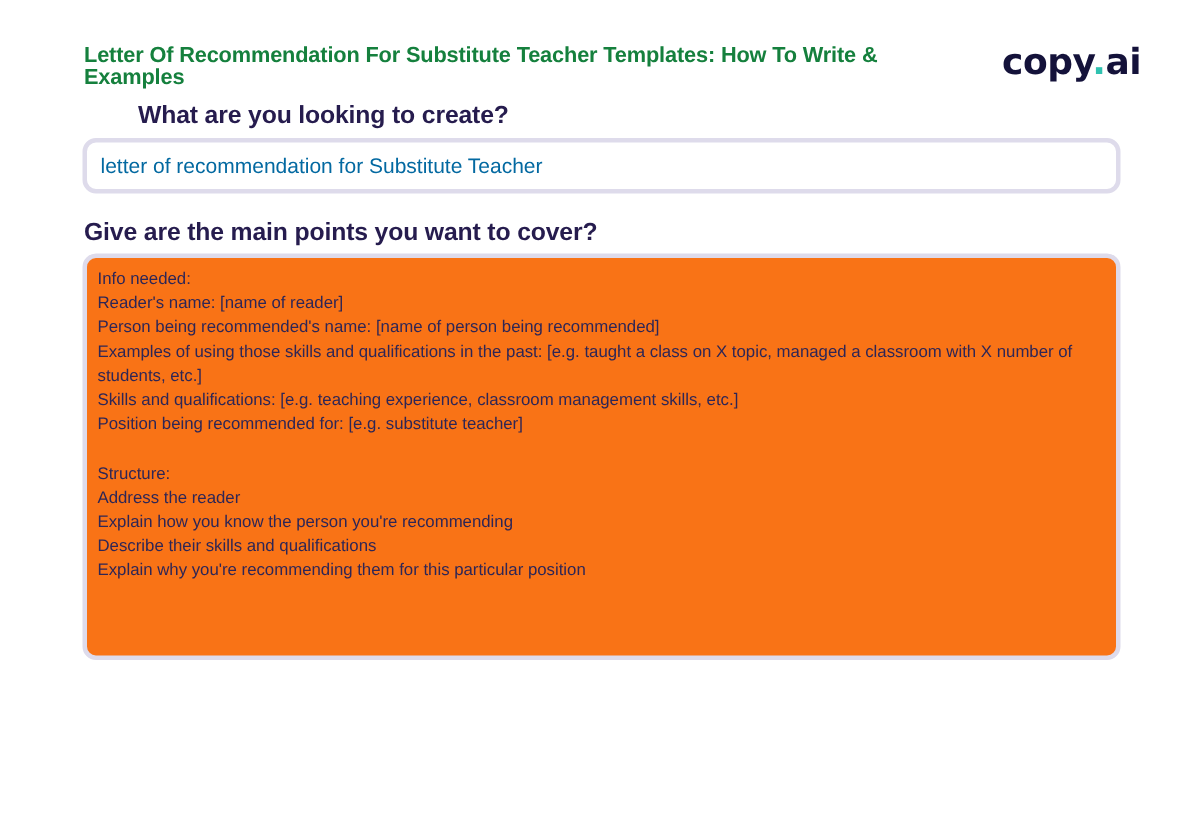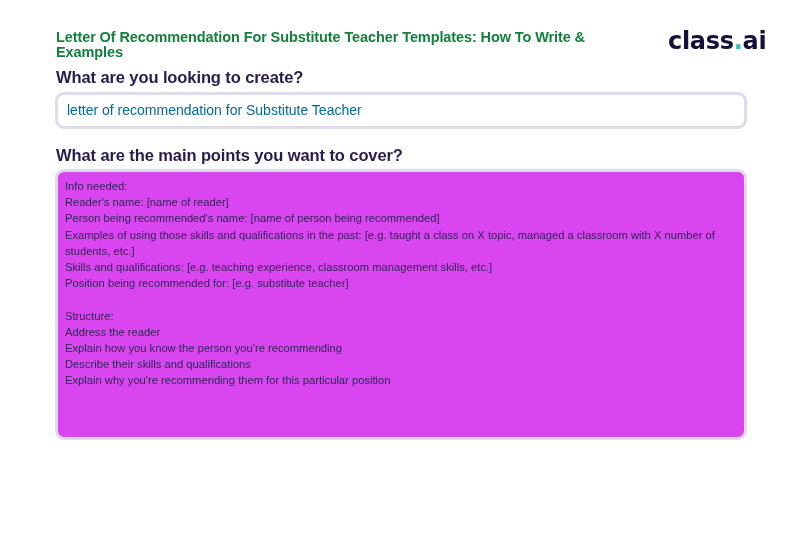--- a/index.html
+++ b/index.html
@@ -40,21 +40,21 @@
       color: #2fc2b0;
     }
     .question {
       position: absolute;
       left: 56px;
       font-size: 16.5px;
       font-weight: bold;
       color: #261c4e;
       letter-spacing: -0.1px;
     }
-    .q1 { top: 68px; }
+    .q1 { top: 68px; margin-left: 36px; }
     .q2 { top: 146px; }
     .input-box {
       position: absolute;
       left: 55px;
       top: 92px;
       width: 686px;
       height: 31px;
       border: 3px solid #dedbeb;
       border-radius: 9px;
       background: #ffffff;
@@ -69,21 +69,21 @@
       font-family: "Liberation Sans", sans-serif;
     }
     .textarea-box {
       position: absolute;
       left: 55px;
       top: 169px;
       width: 686px;
       height: 265px;
       border: 3px solid #dedbeb;
       border-radius: 9px;
-      background: #d946ef;
+      background: #f97316;
       box-sizing: content-box;
     }
     .textarea-box .lines {
       position: absolute;
       left: 7px;
       top: 6px;
       right: 10px;
       font-size: 11.2px;
       line-height: 16.2px;
       color: #2e2656;
@@ -94,29 +94,29 @@
     }
     .blank {
       height: 16.2px;
     }
   </style>
 </head>
 <body>
 
 <div class="page-title">Letter Of Recommendation For Substitute Teacher Templates: How To Write &amp; Examples</div>
 
-<div class="logo"><span>class</span><span class="dot">.</span><span>ai</span></div>
+<div class="logo"><span>copy</span><span class="dot">.</span><span>ai</span></div>
 
 <div class="question q1">What are you looking to create?</div>
 
 <div class="input-box">
   <span class="value">letter of recommendation for Substitute Teacher</span>
 </div>
 
-<div class="question q2">What are the main points you want to cover?</div>
+<div class="question q2">Give are the main points you want to cover?</div>
 
 <div class="textarea-box">
   <div class="lines">
     <span class="line">Info needed:</span>
     <span class="line">Reader's name: [name of reader]</span>
     <span class="line">Person being recommended's name: [name of person being recommended]</span>
     <span class="line">Examples of using those skills and qualifications in the past: [e.g. taught a class on X topic, managed a classroom with X number of students, etc.]</span>
     <span class="line">Skills and qualifications: [e.g. teaching experience, classroom management skills, etc.]</span>
     <span class="line">Position being recommended for: [e.g. substitute teacher]</span>
     <span class="line blank"></span>

